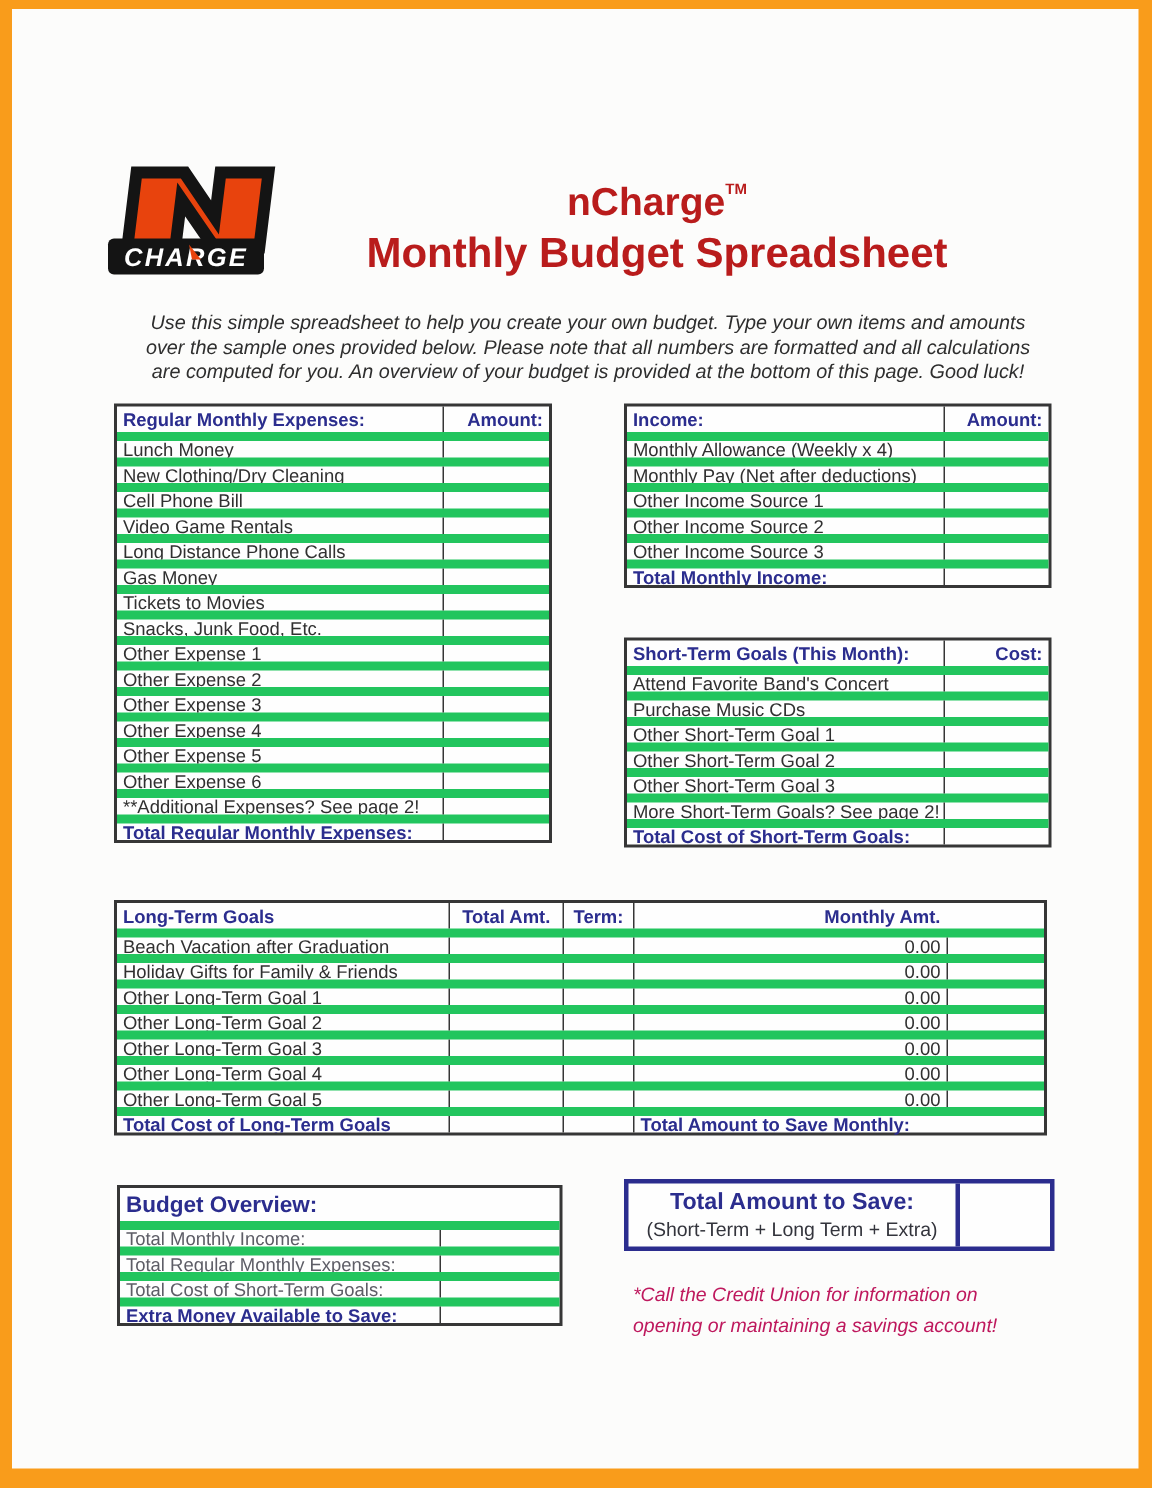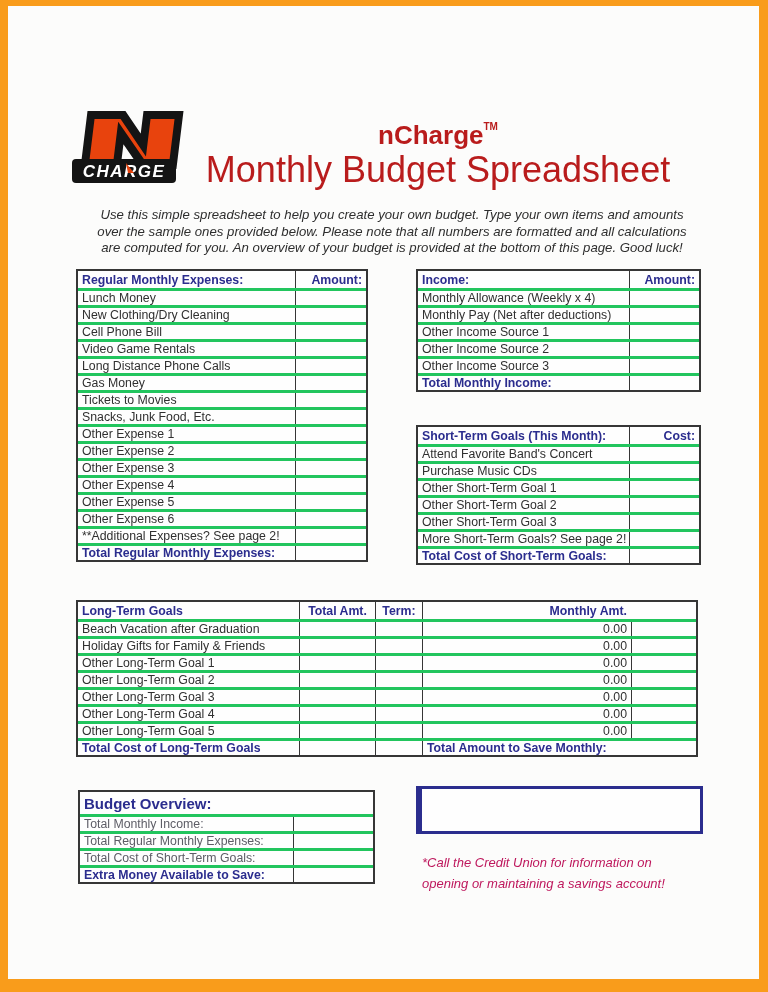--- a/index.html
+++ b/index.html
@@ -10,30 +10,30 @@
     border-right:9px solid #f99c1b; border-bottom:13px solid #f99c1b;
     font-family:"Liberation Sans", sans-serif; overflow:hidden;
   }
   .abs { position:absolute; }
 
   
   .logo { left:62px; top:101px; width:130px; height:86px; }
   .brandwrap { left:180px; top:106px; width:500px; text-align:center; color:#b91c1c; }
   .brand { font-size:26px; font-weight:bold; line-height:30px; }
   .brand sup { font-size:10px; vertical-align:14px; letter-spacing:0; }
-  .doctitle { font-size:36px; font-weight:normal; line-height:32px; margin-top:4px; }
+  .doctitle { font-size:28px; font-weight:bold; line-height:32px; margin-top:4px; }
 
   
   .intro { left:0; top:201px; width:768px; text-align:center; font-style:italic;
            font-size:13.2px; line-height:16.5px; color:#2e2e2e; }
 
   
   .tbl { position:absolute; background:#fefefe; border:2px solid #363636;
          font-size:12.3px; color:#303030; box-sizing:border-box; }
-  .trow { display:flex; height:17px; box-sizing:border-box; border-top:3px solid #22c55e; align-items:center; }
+  .trow { display:flex; height:17px; box-sizing:border-box; border-top:6px solid #22c55e; align-items:center; }
   .trow.first { border-top:none; }
   .lbl { flex:1; padding:4px 4px; white-space:nowrap; overflow:hidden; align-self:stretch; display:flex; align-items:center; }
   .cell { align-self:stretch; border-left:1px solid #363636; box-sizing:border-box; display:flex; align-items:center; }
   .navy { color:#2b2d8e; font-weight:bold; }
   .rt { justify-content:flex-end; padding:0 4px; }
   .ctr { justify-content:center; }
   .noleft { border-left:none; }
 
   .tbl-expenses { left:68px; top:263px; width:292px; }
   .tbl-expenses .cell { width:71px; }
@@ -313,20 +313,24 @@
         <div class="lbl gray">Total Cost of Short-Term Goals:</div>
         <div class="cell"></div>
       </div>
     <div class="trow">
       <div class="lbl navy">Extra Money Available to Save:</div>
       <div class="cell"></div>
     </div>
   </div>
 
   <div class="abs savebox">
+    <div class="savebox-main">
+      <div class="savebox-title">Total Amount to Save:</div>
+      <div class="savebox-sub">(Short-Term + Long Term + Extra)</div>
+    </div>
     <div class="savebox-amt"></div>
   </div>
 
   <div class="abs note">
     <div>*Call the Credit Union for information on</div>
     <div>opening or maintaining a savings account!</div>
   </div>
 
 </div>
 

